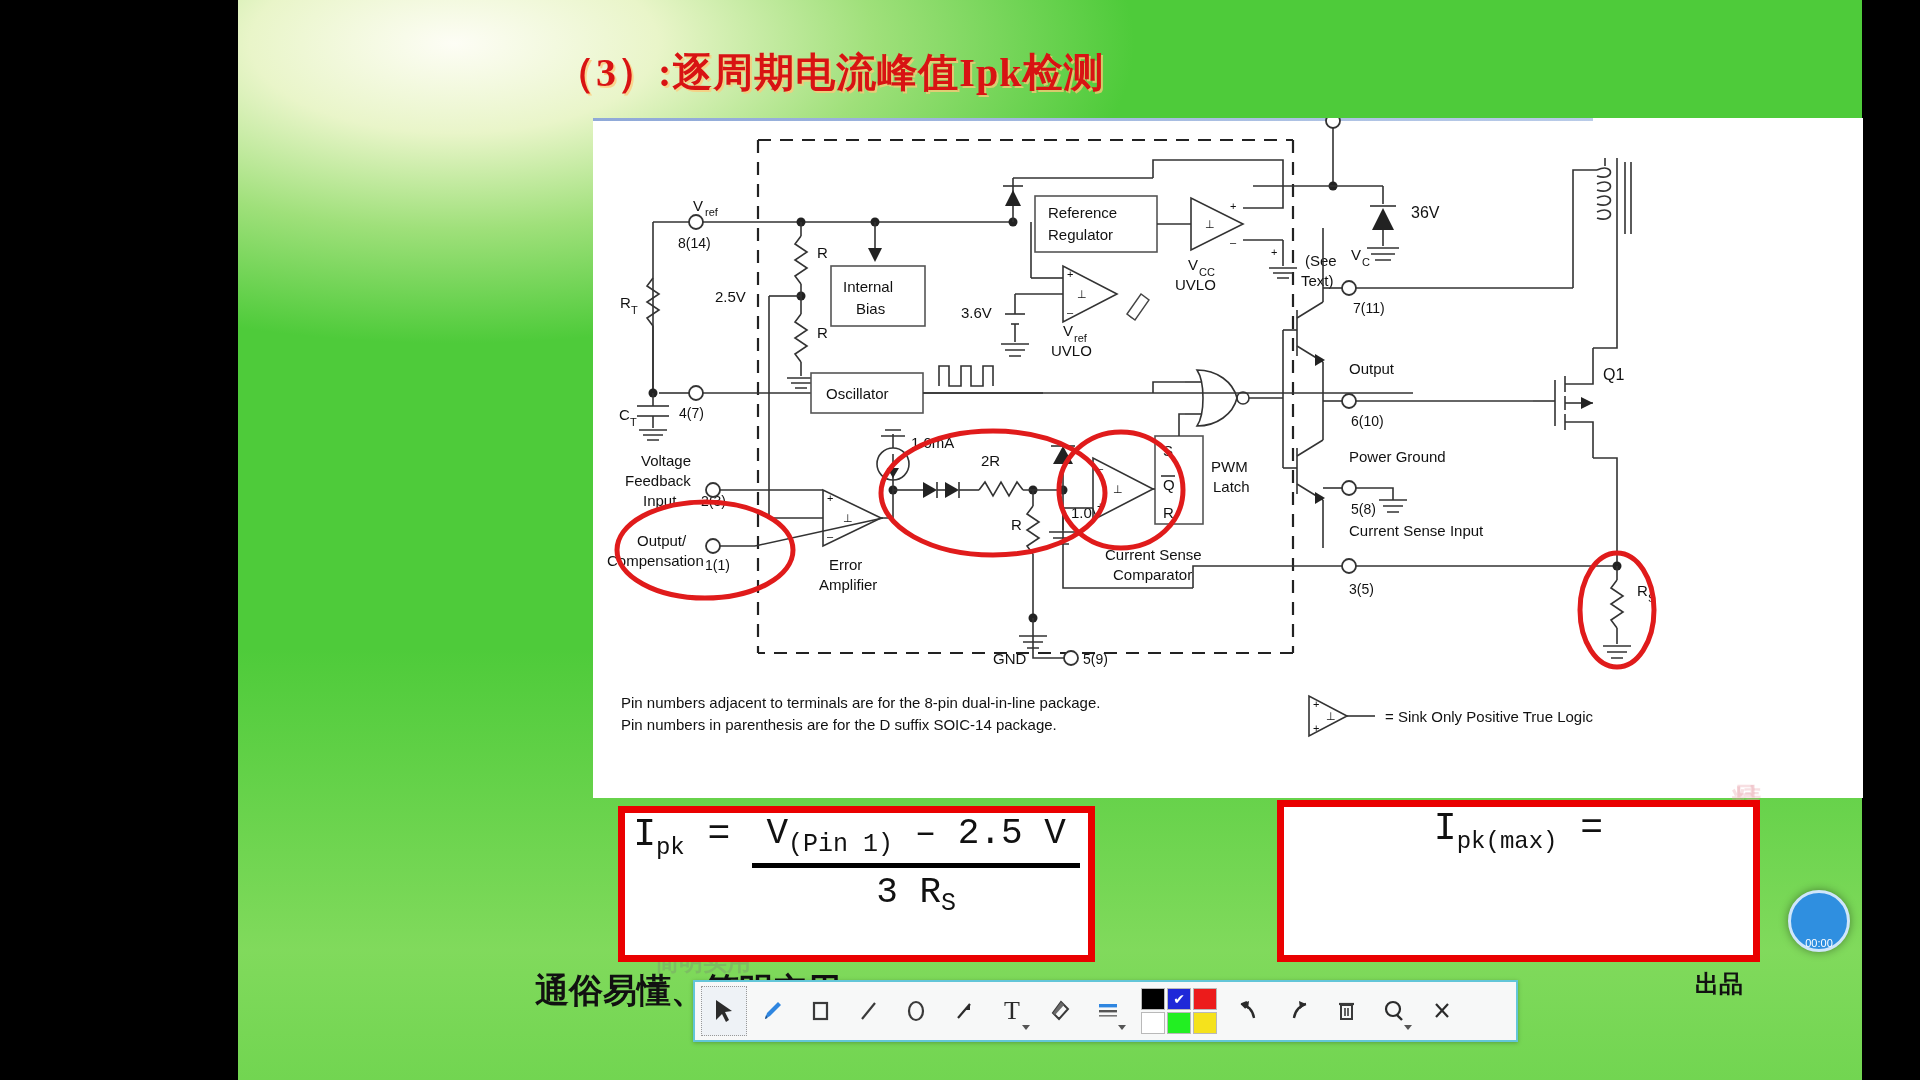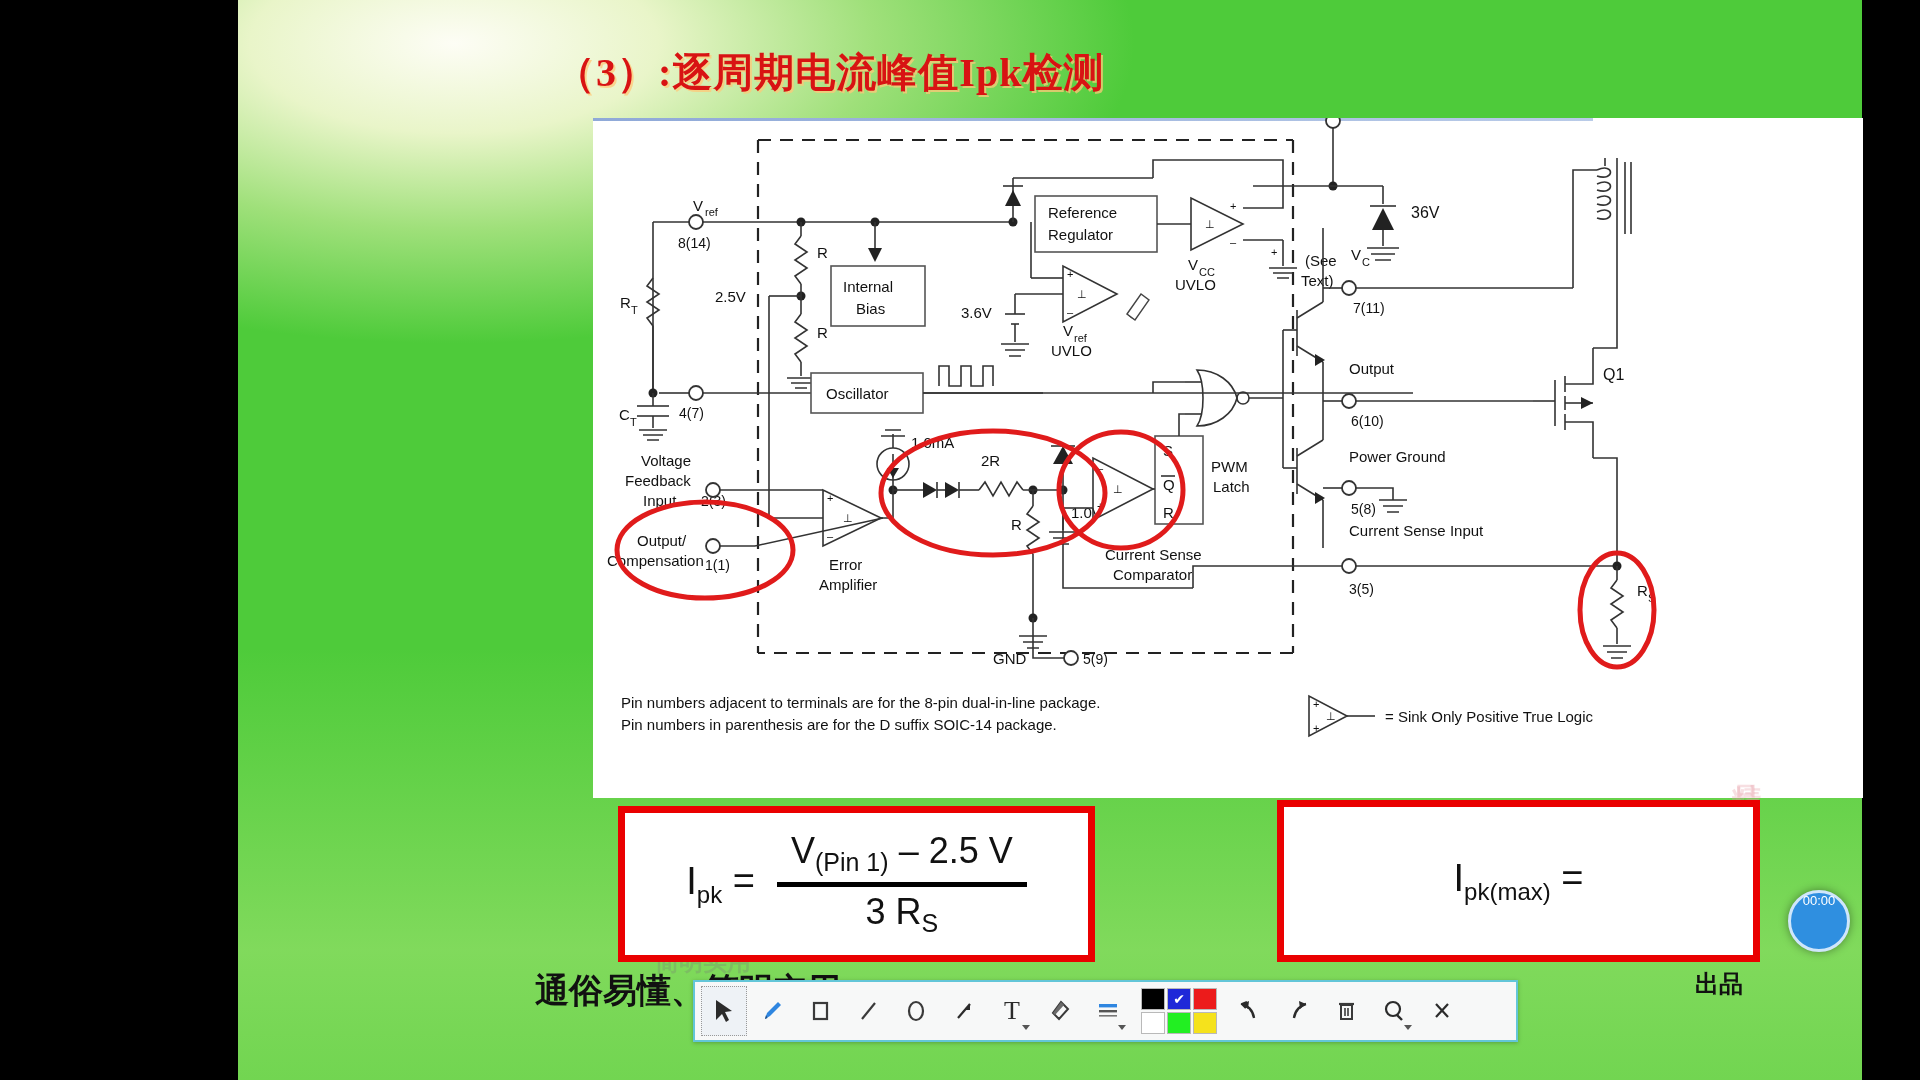--- a/index.html
+++ b/index.html
@@ -48,22 +48,22 @@
   
   svg.anno { position:absolute; left:0; top:0; width:1270px; height:680px; pointer-events:none; }
 
   
   .fbox{
     position:absolute; z-index:7; background:#fff; border:7px solid #ea0000;
   }
   #fbox1{ left:393px; top:806px; width:477px; height:156px; }
   #fbox2{ left:1052px; top:800px; width:483px; height:162px; }
 
-  .fml{ position:absolute; inset:0; display:flex; align-items:center; justify-content:center;
-        font-family:Liberation Sans, sans-serif; color:#111; }
+  .fml{ position:absolute; inset:0; display:flex; justify-content:center;
+        font-family:Liberation Mono, monospace; color:#111; }
   .lhs{ font-size:38px; white-space:nowrap; }
   .lhs sub{ font-size:24px; }
   .frac{ display:inline-block; text-align:center; margin-left:22px; vertical-align:middle; }
   .num{ font-size:36px; padding:0 14px 4px; white-space:nowrap; }
   .den{ font-size:36px; padding:4px 14px 0; border-top:5px solid #000000; white-space:nowrap; }
   .num sub,.den sub{ font-size:25px; }
 
   
   #strap{
     position:absolute; left:310px; top:968px; z-index:8;
@@ -103,22 +103,22 @@
   .swatches{ display:grid; grid-template-columns:repeat(3,24px); grid-template-rows:repeat(2,22px);
              gap:2px; margin:0 8px; }
   .sw{ width:24px; height:22px; border:1px solid #b9b9b9; cursor:pointer; position:relative; }
   .sw.active::after{ content:"\2714"; position:absolute; inset:0; color:#fff; font-size:14px;
                      display:flex; align-items:center; justify-content:center; }
 
   
   #timer{
     position:absolute; right:70px; top:890px; width:62px; height:62px; border-radius:50%;
     background:#2f8fe0; border:3px solid #cfe6fb; z-index:25;
-    display:flex; align-items:flex-start; justify-content:center;
-    color:#fff; font-size:13px; font-family:"Liberation Sans", sans-serif;
+    display:flex; align-items:flex-end; justify-content:center;
+    color:#fff; font-size:11px; font-family:"Liberation Sans", sans-serif;
     box-shadow:0 0 10px rgba(0,0,0,.4);
   }
 
   .lbl{ font-family:"Liberation Sans", sans-serif; font-size:15px; fill:#111; }
   .lbl-s{ font-family:"Liberation Sans", sans-serif; font-size:11px; fill:#111; }
   .lbl-b{ font-family:"Liberation Sans", sans-serif; font-size:16px; fill:#111; }
   .lbl-n{ font-family:"Liberation Sans", sans-serif; font-size:14px; fill:#111; }
   .w{ stroke:#333; stroke-width:1.6; fill:none; }
   .wd{ stroke:#222; stroke-width:2.2; fill:none; stroke-dasharray:13 9; }
   .box{ stroke:#555; stroke-width:1.6; fill:#fff; }

